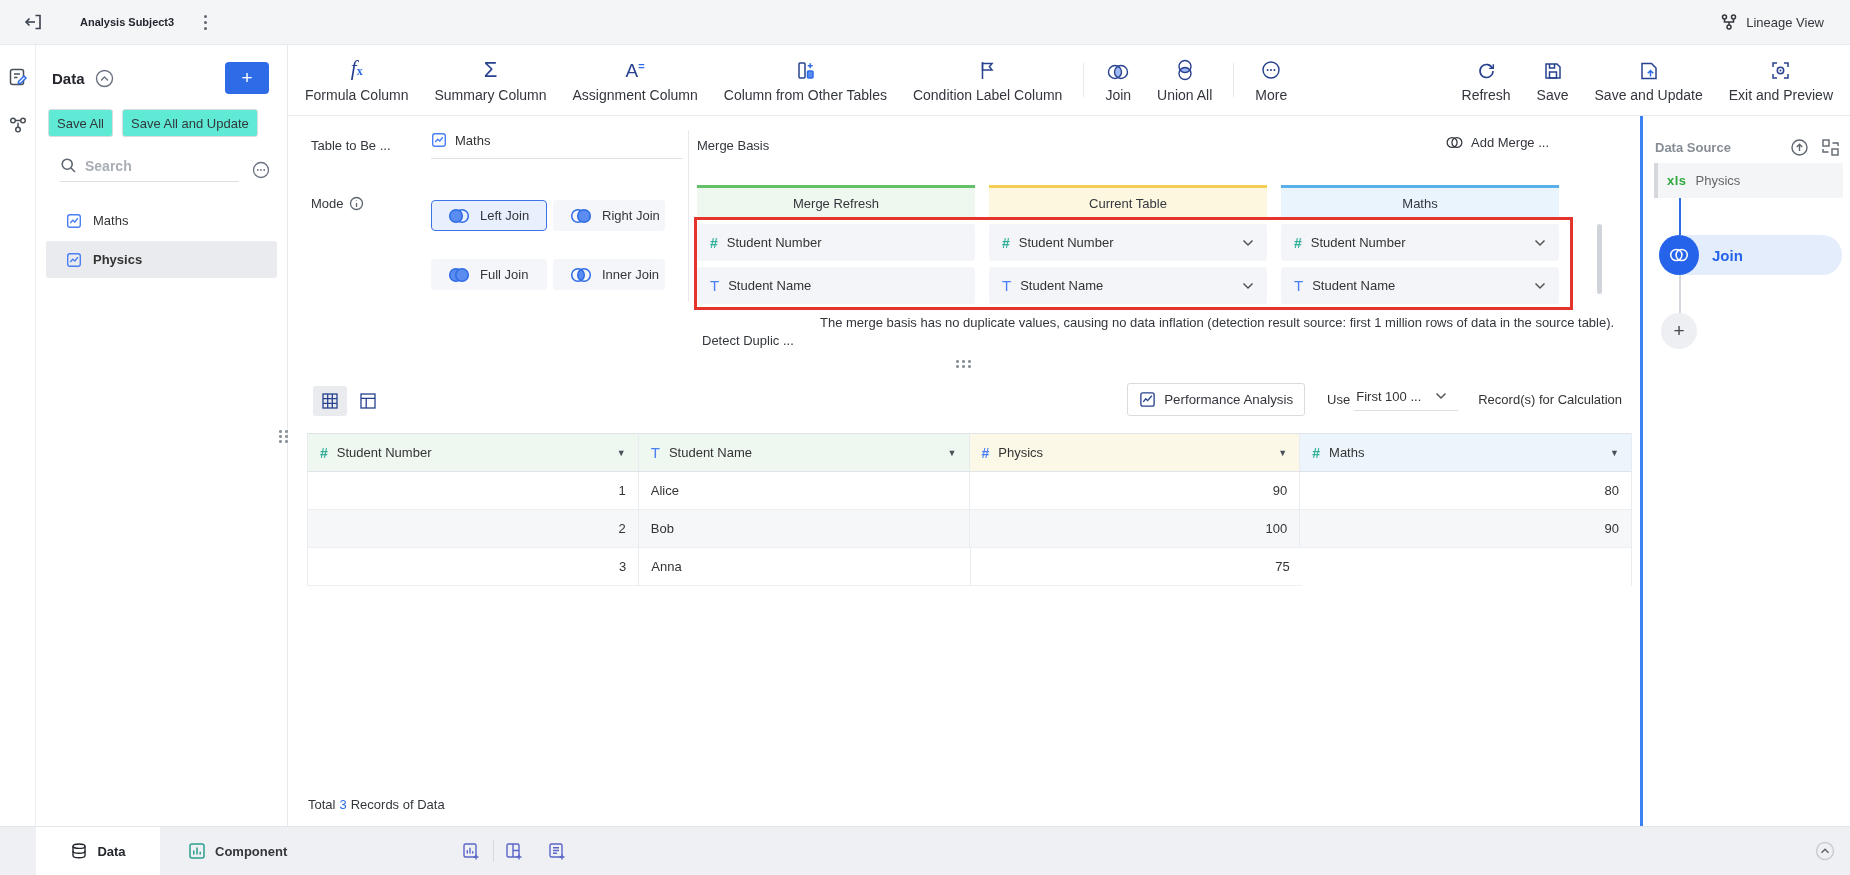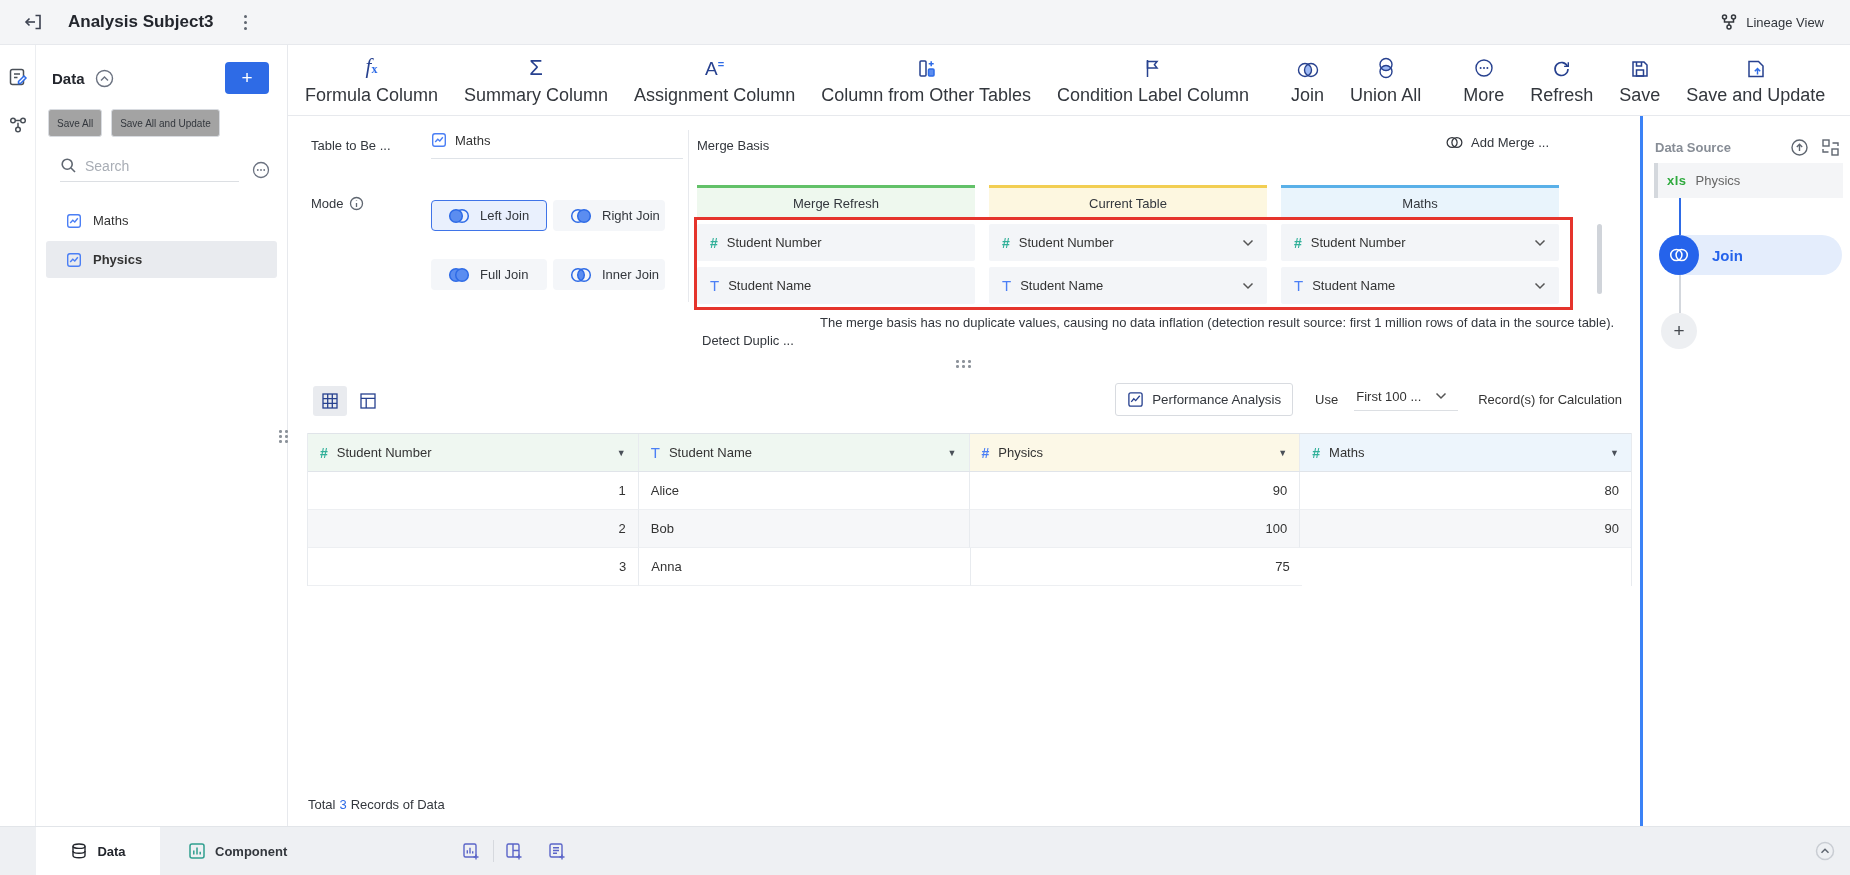--- a/index.html
+++ b/index.html
@@ -4,51 +4,51 @@
 <style>
   * { margin:0; padding:0; box-sizing:border-box; }
   html,body { width:1850px; height:875px; }
   body { font-family:"Liberation Sans", sans-serif; font-size:13px; color:#333; background:#fff; overflow:hidden; }
   .app { position:relative; width:1850px; height:875px; background:#fff; }
   svg { display:block; }
 
   
   .topbar { position:absolute; left:0; top:0; width:1850px; height:45px; background:#f4f5f7; border-bottom:1px solid #e7e9ed; display:flex; align-items:center; }
   .back-btn { margin-left:22px; color:#3c4250; cursor:pointer; }
-  .doc-title { margin-left:24px; font-size:17px; font-weight:bold; color:#23262d; }
+  .doc-title { margin-left:36px; font-size:11px; font-weight:bold; color:#23262d; }
   .kebab { margin-left:30px; color:#5f6670; display:flex; flex-direction:column; gap:3px; cursor:pointer; }
   .kebab i { width:3px; height:3px; border-radius:50%; background:#5f6670; }
   .lineage { margin-left:auto; margin-right:26px; display:flex; align-items:center; gap:8px; color:#33373d; cursor:pointer; }
 
   
   .rail { position:absolute; left:0; top:45px; width:36px; bottom:49px; background:#fff; border-right:1px solid #eceef1; display:flex; flex-direction:column; align-items:center; padding-top:22px; gap:28px; }
   .rail .ric { color:#4a5058; cursor:pointer; }
 
   
   .sidebar { position:absolute; left:36px; top:45px; width:252px; bottom:49px; background:#fff; border-right:1px solid #e7e9ed; }
   .side-head { margin:17px 18px 0 16px; display:flex; align-items:center; }
   .side-title { font-size:15px; font-weight:bold; color:#23262d; }
   .fold-ic { margin-left:9px; color:#6b7280; cursor:pointer; }
   .add-btn { margin-left:auto; width:44px; height:32px; background:#2e6be6; color:#fff; font-size:19px; border:none; border-radius:4px; display:flex; align-items:center; justify-content:center; cursor:pointer; }
   .save-row { margin:15px 16px 0 12px; display:flex; gap:9px; }
-  .save-row button { height:28px; padding:0 8px; background:#a3a3a3; border:1px solid #d8dbe0; border-radius:3px; font-size:10px; color:#33373d; font-family:inherit; cursor:pointer; white-space:nowrap; }
+  .save-row button { height:28px; padding:0 8px; background:#5eead4; border:1px solid #d8dbe0; border-radius:3px; font-size:13px; color:#33373d; font-family:inherit; cursor:pointer; white-space:nowrap; }
   .search-row { margin:20px 16px 0 24px; display:flex; align-items:center; }
   .search-box { flex:1; display:flex; align-items:center; gap:8px; border-bottom:1px solid #dcdfe3; padding-bottom:7px; }
-  .search-box input { border:none; outline:none; font-size:14px; width:110px; color:#333; font-family:inherit; background:transparent; }
+  .search-box input { border:none; outline:none; font-size:14px; width:110px; color:#333; font-family:inherit; background:transparent;font-weight:bold; }
   .search-box input::placeholder { color:#a8adb5; }
   .search-more { margin-left:12px; color:#6b7280; cursor:pointer; }
   .tbl-list { margin-top:20px; }
   .tbl-item { height:37px; margin:2px 10px; padding-left:20px; display:flex; align-items:center; gap:11px; border-radius:3px; cursor:pointer; }
   .tbl-item.sel { background:#e9ebef; font-weight:bold; }
 
   
   .toolbar { position:absolute; left:288px; top:45px; right:0; height:71px; background:#fff; border-bottom:1px solid #e7e9ed; display:flex; align-items:center; padding-left:4px; }
   .titem { display:flex; flex-direction:column; align-items:center; gap:6px; padding:0 13px; cursor:pointer; }
   .ticon { height:24px; display:flex; align-items:flex-end; justify-content:center; color:#27418f; }
-  .tlabel { font-size:18px; color:#33373d; white-space:nowrap; }
+  .tlabel { font-size:14px; color:#33373d; white-space:nowrap; }
   .tsep { width:1px; height:34px; background:#e7e9ed; margin:0 8px; }
   .tright { margin-left:auto; display:flex; margin-right:4px; }
   .fx-g { font-family:"Liberation Serif", serif; font-style:italic; font-size:21px; color:#27418f; }
   .fx-x { color:#2e6be6; font-size:12px; font-weight:bold; font-style:normal; }
   .sigma-g { font-size:22px; color:#27418f; line-height:22px; }
   .assign-a { font-size:19px; color:#27418f; line-height:20px; }
   .assign-eq { color:#2e6be6; font-size:11px; font-weight:bold; vertical-align:7px; }
 
   
   .work { position:absolute; left:288px; top:116px; width:1352px; bottom:49px; background:#fff; }
@@ -86,21 +86,21 @@
   .f-text { color:#4b7ff5; font-weight:500; font-size:15px; }
 
   
   .table-section { position:absolute; left:0; top:256px; right:0; bottom:0; }
   .view-toggles { position:absolute; left:25px; top:14px; display:flex; gap:4px; }
   .vbtn { width:34px; height:30px; display:flex; align-items:center; justify-content:center; border-radius:3px; color:#27418f; cursor:pointer; }
   .vbtn.sel { background:#e9ebef; }
   .calc-controls { position:absolute; right:18px; top:11px; display:flex; align-items:center; }
   .perf-btn { display:flex; align-items:center; gap:8px; height:33px; padding:0 11px; border:1px solid #d8dbe0; border-radius:3px; background:#fff; color:#33373d; cursor:pointer; }
   .use-lbl { margin-left:22px; }
-  .rec-select { margin-left:16px; display:flex; align-items:center; gap:14px; border-bottom:1px solid #dcdfe3; padding:0 2px 6px 2px; min-width:104px; cursor:pointer; }
+  .rec-select { margin-left:4px; display:flex; align-items:center; gap:14px; border-bottom:1px solid #dcdfe3; padding:0 2px 6px 2px; min-width:104px; cursor:pointer; }
   .rec-lbl { margin-left:20px; }
   .dtable { position:absolute; left:19px; top:61px; width:1325px; border-left:1px solid #e8ebef; border-right:1px solid #e8ebef; }
   .drow { display:flex; }
   .dhead { border-top:1px solid #e0e4e9; border-bottom:1px solid #e0e4e9; }
   .dcell { width:331.25px; height:37px; display:flex; align-items:center; padding:0 12px; border-right:1px solid #e8ebef; }
   .dcell:last-child { border-right:none; }
   .dhead .dcell { gap:9px; }
   .hg { background:#eff7f1; } .hy { background:#fcf8e7; } .hb { background:#edf5fc; }
   .filter-tri { margin-left:auto; font-size:9px; color:#4a5058; cursor:pointer; }
   .dbody .dcell { height:38px; border-bottom:1px solid #edeff2; }

